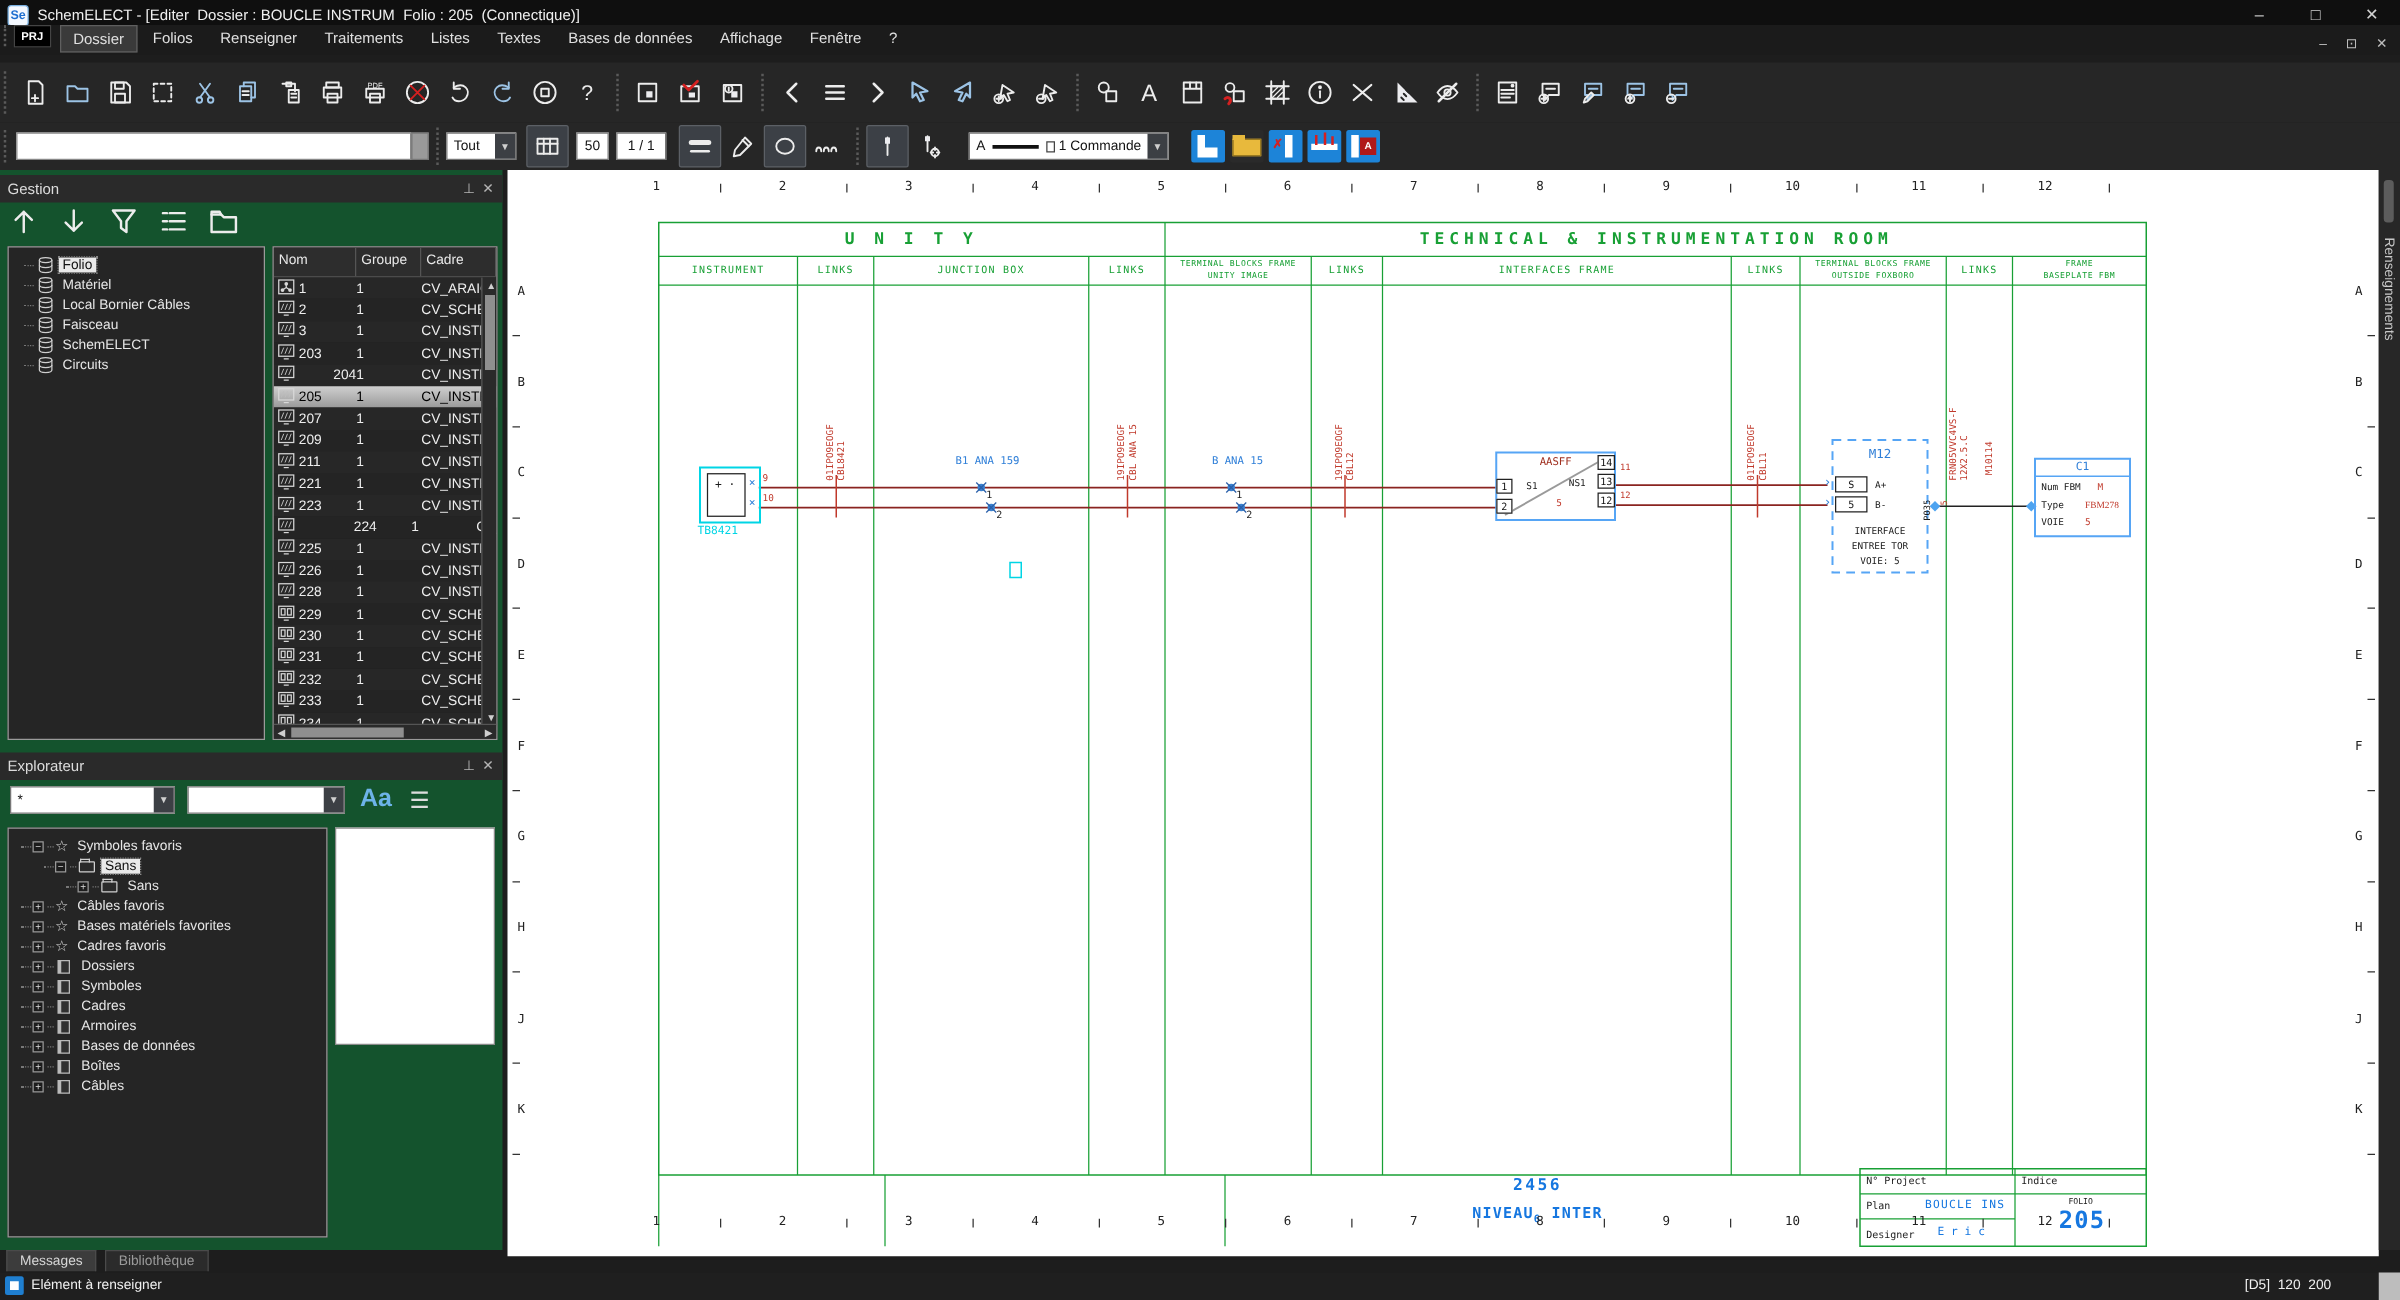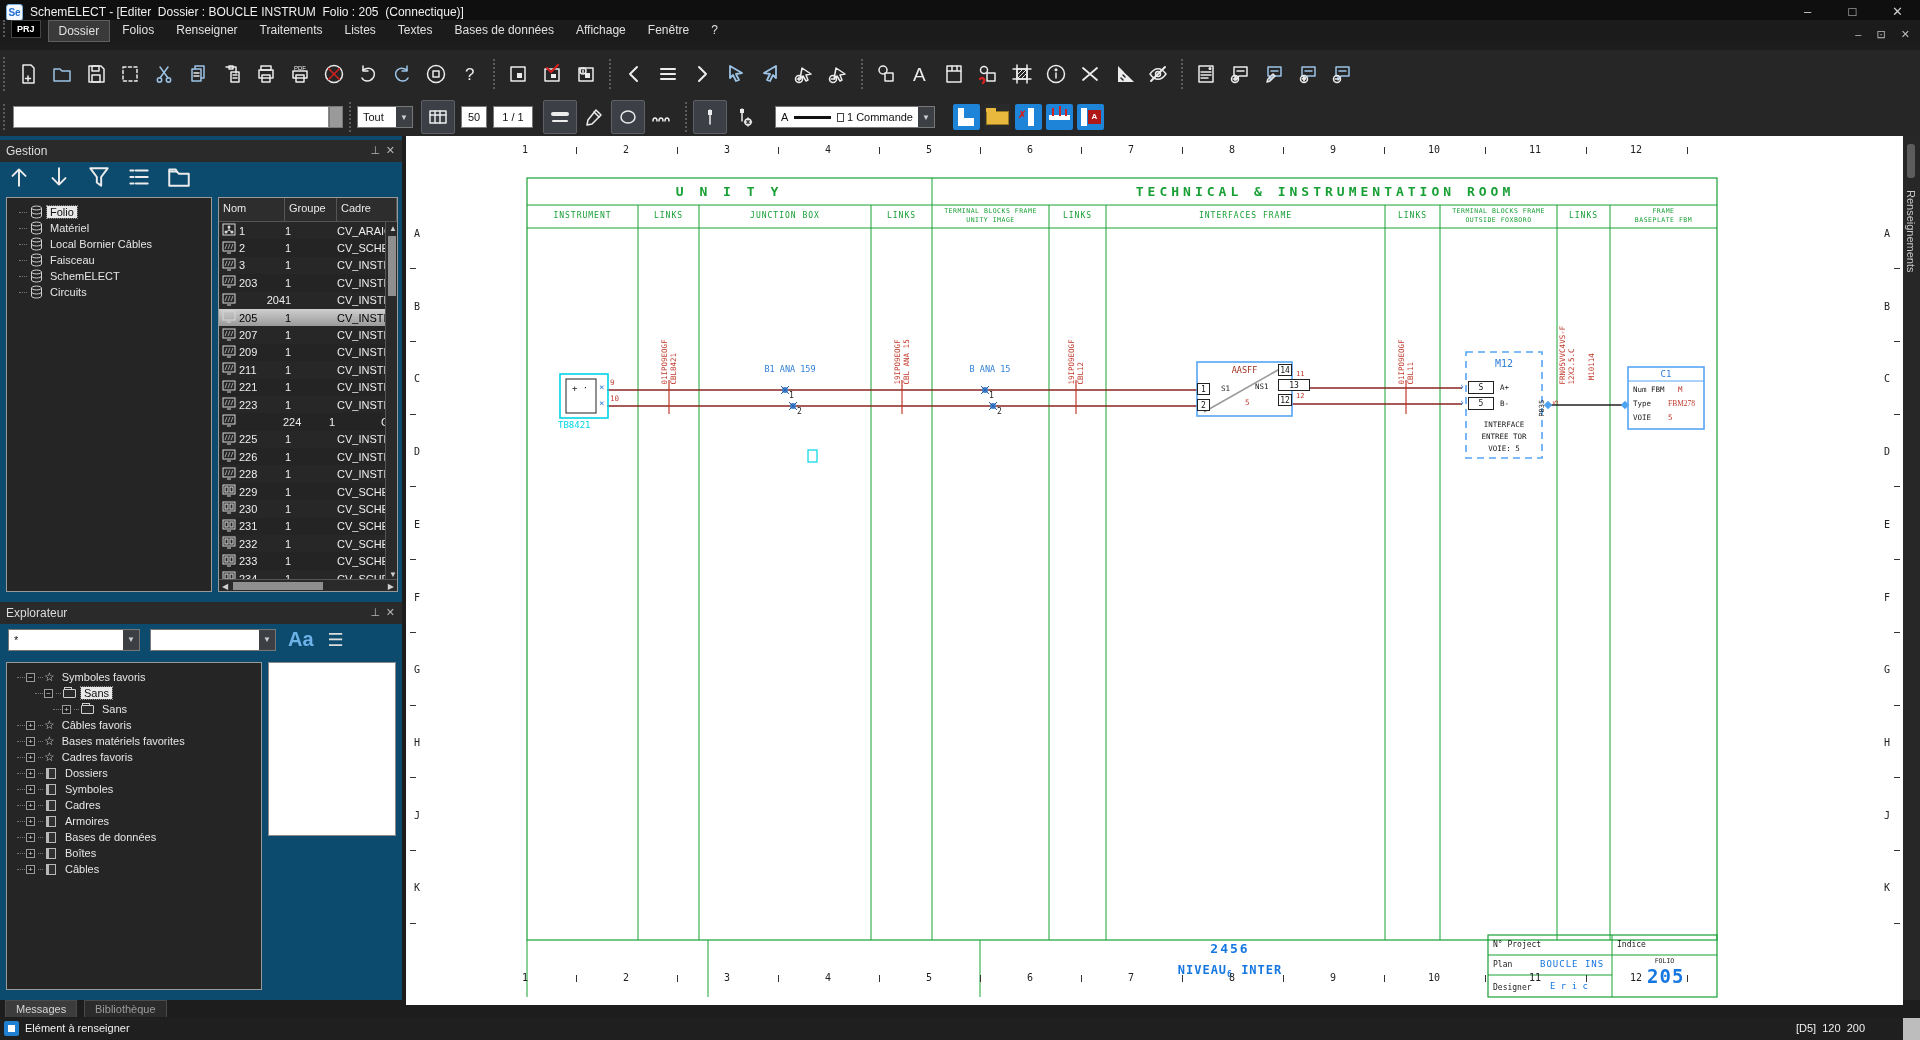--- a/index.html
+++ b/index.html
@@ -37,21 +37,21 @@
   .combo .val { flex:1; padding:0 5px; white-space:nowrap; overflow:hidden; }
   .combo .dd { width:16px; height:100%; background:#3c3f44; color:#cfcfcf; font-size:8px;
                display:flex; align-items:center; justify-content:center; }
   .numbox { height:22px; background:#fff; color:#111; font-size:11px; text-align:center;
             border:1px solid #777; display:flex; align-items:center; justify-content:center; }
   #long-input { width:316px; height:22px; background:#fff; border:1px solid #888; margin-left:2px; }
   #long-input-btn { width:14px; height:22px; background:#9a9a9a; border:1px solid #777; }
   .bluetile { width:27px; height:26px; margin:0 2px; border-radius:2px; position:relative; background:#1d84d8; }
 
   
-  #leftdock { position:absolute; left:0; top:136px; width:402px; height:864px; background:#0c4a6e; }
+  #leftdock { position:absolute; left:0; top:136px; width:402px; height:864px; background:#14532d; }
   .panel-head { position:relative; height:22px; font-size:12px; color:#dcdcdc; padding:4px 6px; background:#2a2a2a; }
   .panel-head .ph-ico { position:absolute; top:4px; font-size:11px; color:#b5b5b5; }
   .treebox { position:absolute; background:#252525; border:1px solid #9a9a9a; overflow:hidden; }
   .trow { height:16px; display:flex; align-items:center; font-size:11px; color:#e6e6e6; white-space:nowrap; }
   .trow .lbl { padding:0 3px; }
   .trow .lbl.sel { background:#e9e9e9; color:#111; outline:1px dotted #888; }
   .dots { border-top:1px dotted #777; width:8px; margin-right:1px; }
   .expbox { width:9px; height:9px; border:1px solid #9a9a9a; background:#1c1c1c; color:#dcdcdc;
             font-size:8px; line-height:7px; text-align:center; margin-right:3px; flex:0 0 auto; }
   .star { color:#d8d8d8; font-size:12px; margin-right:4px; }
@@ -1045,21 +1045,21 @@
     <div class="sch rtxt" style="font-size: 7.5px; left: 204px; top: 242px;">9</div>
     <div class="sch rtxt" style="font-size: 7.5px; left: 204px; top: 258px;">10</div>
     <div class="sch cytxt" style="font-size: 9px; left: 152px; top: 284px;">TB8421</div>
     <div class="sch sch" style="font-size: 8.5px; color: rgb(160, 48, 32); transform: translateX(-50%); left: 838.5px; top: 229px;">AASFF</div>
     <div class="sch ktxt" style="font-size: 7.5px; left: 815px; top: 248px;">S1</div>
     <div class="sch ktxt" style="font-size: 7.5px; left: 849px; top: 246px;">NS1</div>
     <div class="sch rtxt" style="font-size: 7.5px; left: 839px; top: 262px;">5</div>
     <div class="pinbox" style="left: 791px; top: 247px; width: 13px; height: 12px; line-height: 11px;">1</div>
     <div class="pinbox" style="left: 791px; top: 263px; width: 13px; height: 12px; line-height: 11px;">2</div>
     <div class="pinbox" style="left: 872px; top: 228px; width: 14px; height: 12px; line-height: 11px;">14</div>
-    <div class="pinbox" style="left: 872px; top: 243px; width: 32px; height: 12px; line-height: 11px;">13</div>
+    <div class="pinbox" style="left: 872px; top: 243px; width: 14px; height: 12px; line-height: 11px;">13</div>
     <div class="pinbox" style="left: 872px; top: 258px; width: 14px; height: 12px; line-height: 11px;">12</div>
     <div class="sch rtxt" style="font-size: 7px; left: 890px; top: 234px;">11</div>
     <div class="sch rtxt" style="font-size: 7px; left: 890px; top: 256px;">12</div>
     <div class="sch btxt" style="font-size: 10px; transform: translateX(-50%); left: 1098px; top: 222px;">M12</div>
     <div class="pinbox" style="left: 1062px; top: 245px; width: 26px; height: 13px; line-height: 12px;">S</div>
     <div class="sch ktxt" style="font-size: 7.5px; left: 1094px; top: 247px;">A+</div>
     <div class="sch btxt" style="font-size: 10px; left: 1053px; top: 245px;">›</div>
     <div class="pinbox" style="left: 1062px; top: 261px; width: 26px; height: 13px; line-height: 12px;">5</div>
     <div class="sch ktxt" style="font-size: 7.5px; left: 1094px; top: 263px;">B-</div>
     <div class="sch btxt" style="font-size: 10px; left: 1053px; top: 261px;">›</div>

